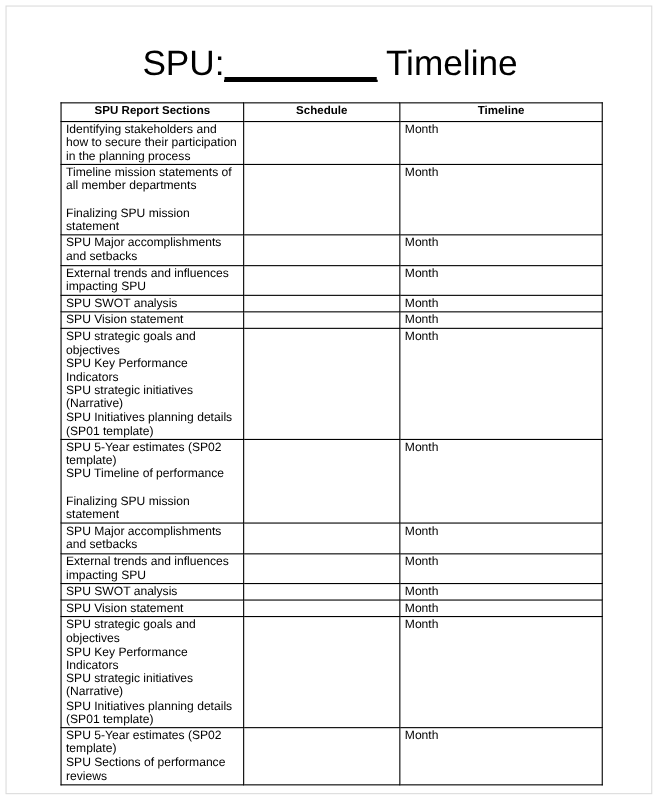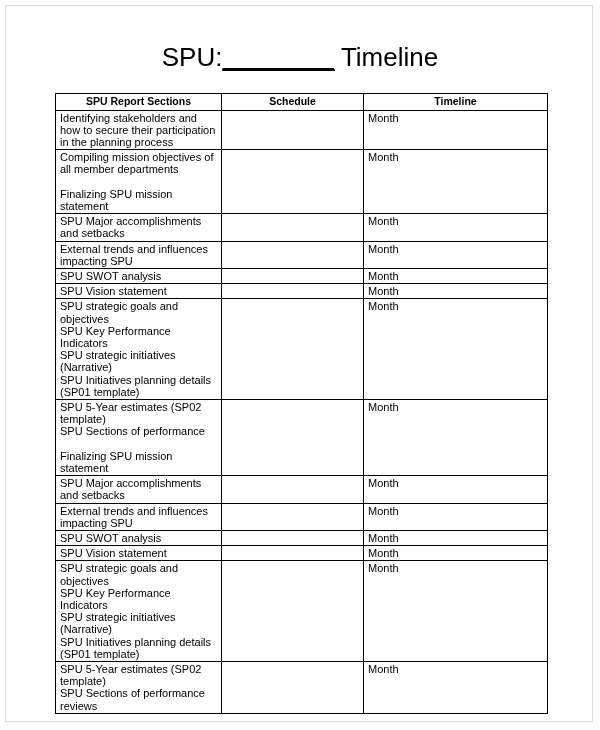--- a/index.html
+++ b/index.html
@@ -23,21 +23,21 @@
     border: 1px solid #dcdcdc;
     background: #ffffff;
     box-sizing: border-box;
   }
   .doc-title {
     position: absolute;
     left: 0;
     top: 36px;
     width: 588px;
     text-align: center;
-    font-size: 26px;
+    font-size: 32px;
     font-weight: 400;
     letter-spacing: 0px;
     white-space: pre;
     line-height: 30px;
   }
   .title-blank {
     text-decoration: underline;
     letter-spacing: -0.5px;
   }
   .table-wrap {
@@ -99,21 +99,21 @@
       <tbody id="table-body">
           <tr>
             <td>
               <span class="cell-line">Identifying stakeholders and how to secure their participation in the planning process</span>
             </td>
             <td></td>
             <td>Month</td>
           </tr>
           <tr>
             <td>
-              <span class="cell-line">Compiling mission objectives of all member departments</span>
+              <span class="cell-line">Timeline mission statements of all member departments</span>
               <span class="cell-line blank"></span>
               <span class="cell-line">Finalizing SPU mission statement</span>
             </td>
             <td></td>
             <td>Month</td>
           </tr>
           <tr>
             <td>
               <span class="cell-line">SPU Major accomplishments and setbacks</span>
             </td>
@@ -147,21 +147,21 @@
               <span class="cell-line">SPU Key Performance Indicators</span>
               <span class="cell-line">SPU strategic initiatives (Narrative)</span>
               <span class="cell-line">SPU Initiatives planning details (SP01 template)</span>
             </td>
             <td></td>
             <td>Month</td>
           </tr>
           <tr>
             <td>
               <span class="cell-line">SPU 5-Year estimates (SP02 template)</span>
-              <span class="cell-line">SPU Sections of performance</span>
+              <span class="cell-line">SPU Timeline of performance</span>
               <span class="cell-line blank"></span>
               <span class="cell-line">Finalizing SPU mission statement</span>
             </td>
             <td></td>
             <td>Month</td>
           </tr>
           <tr>
             <td>
               <span class="cell-line">SPU Major accomplishments and setbacks</span>
             </td>

